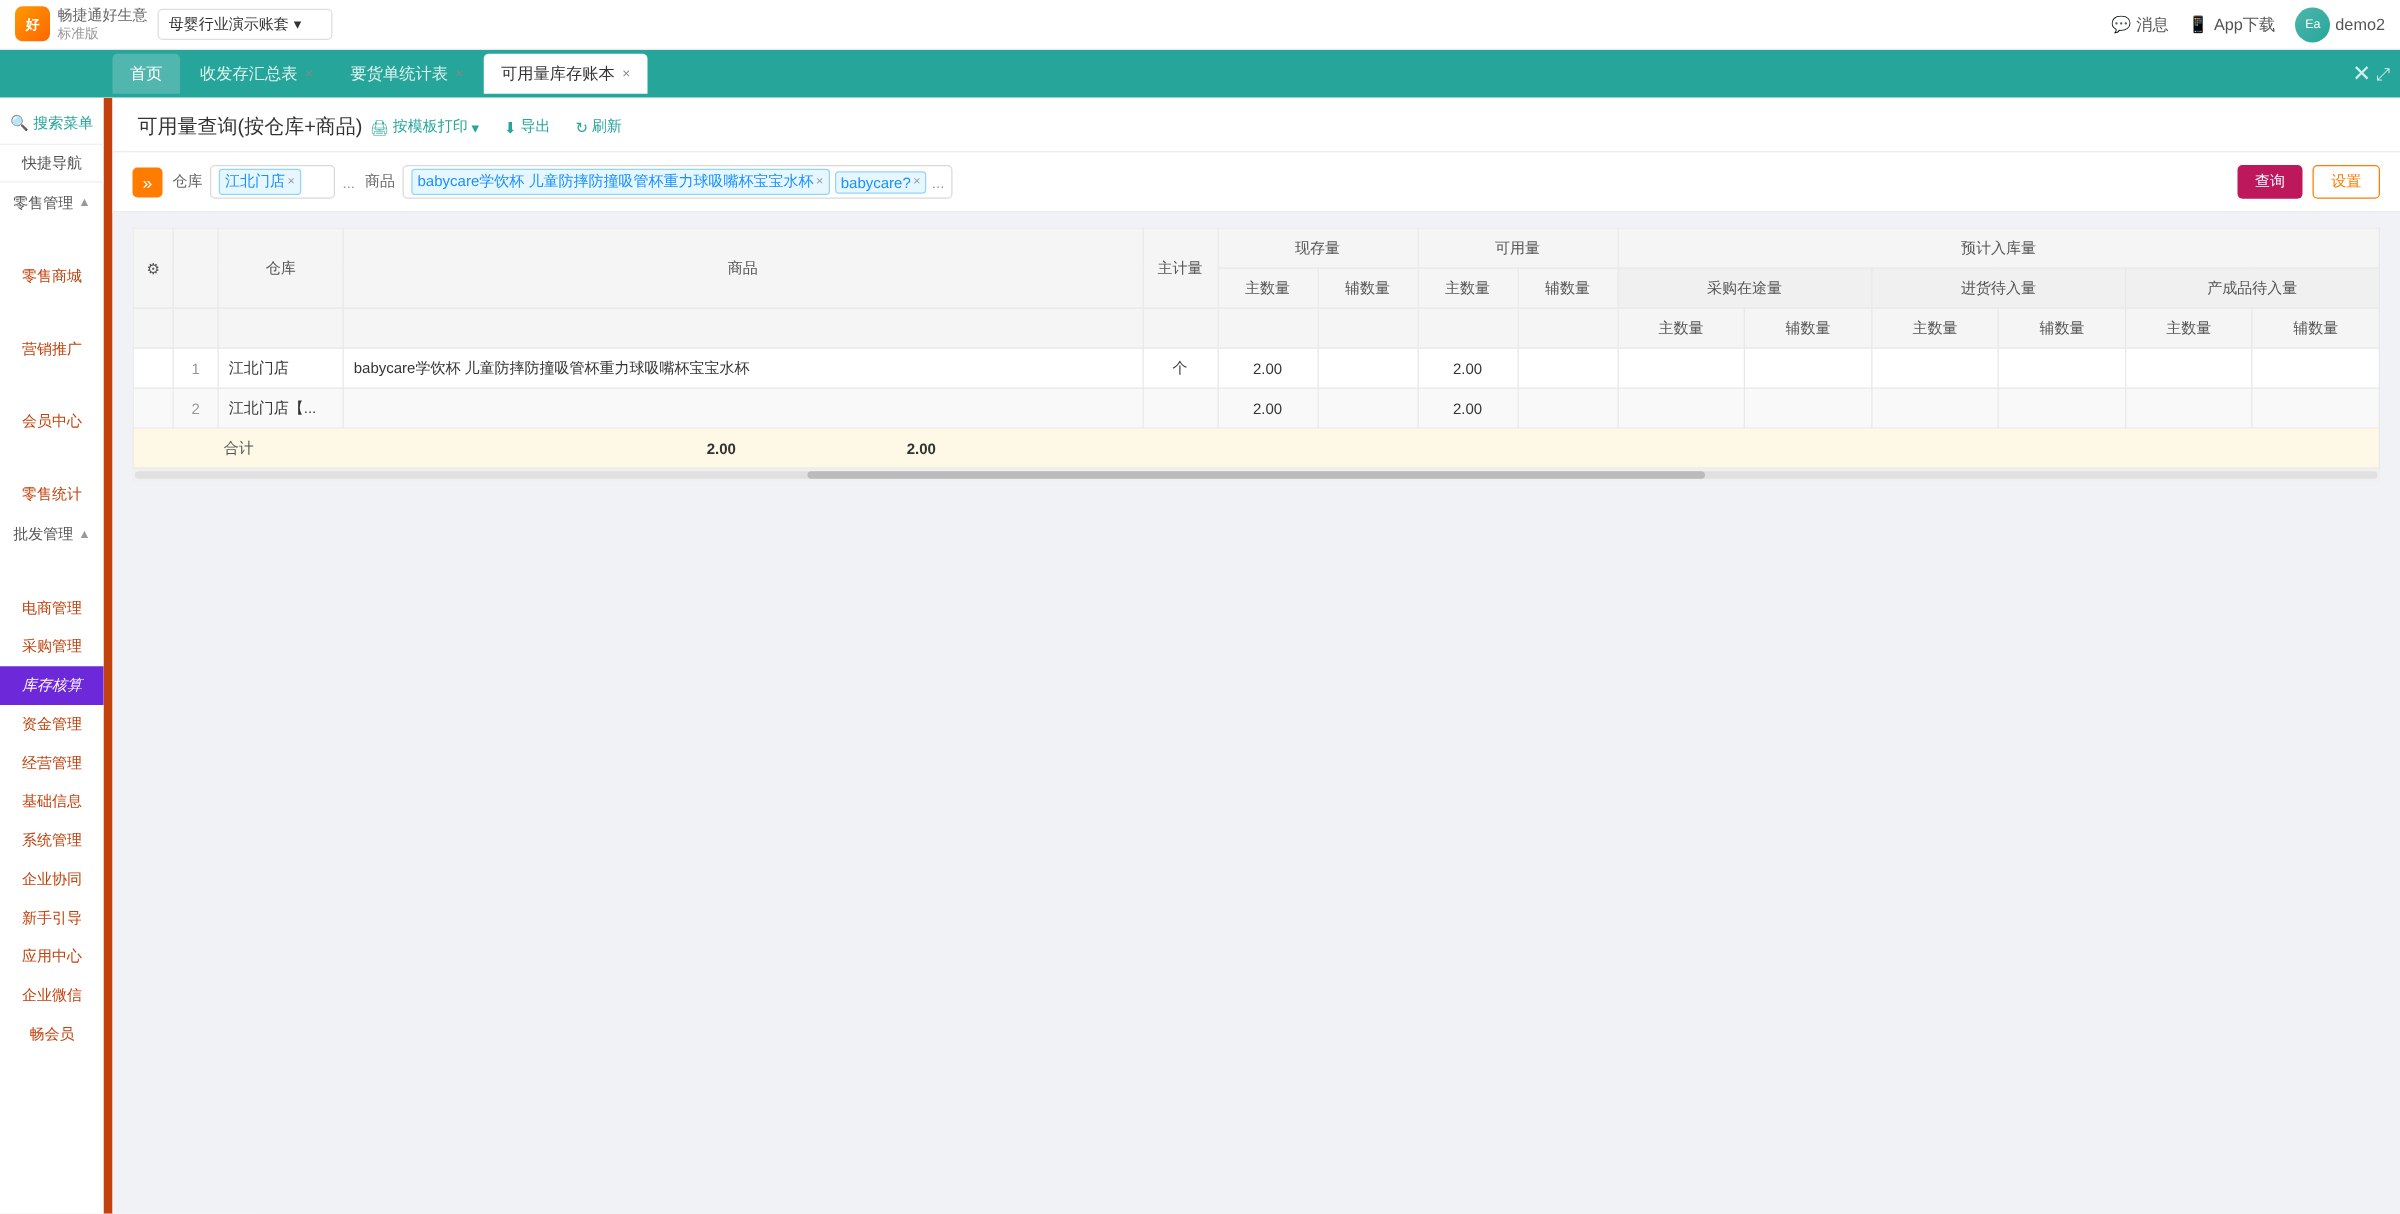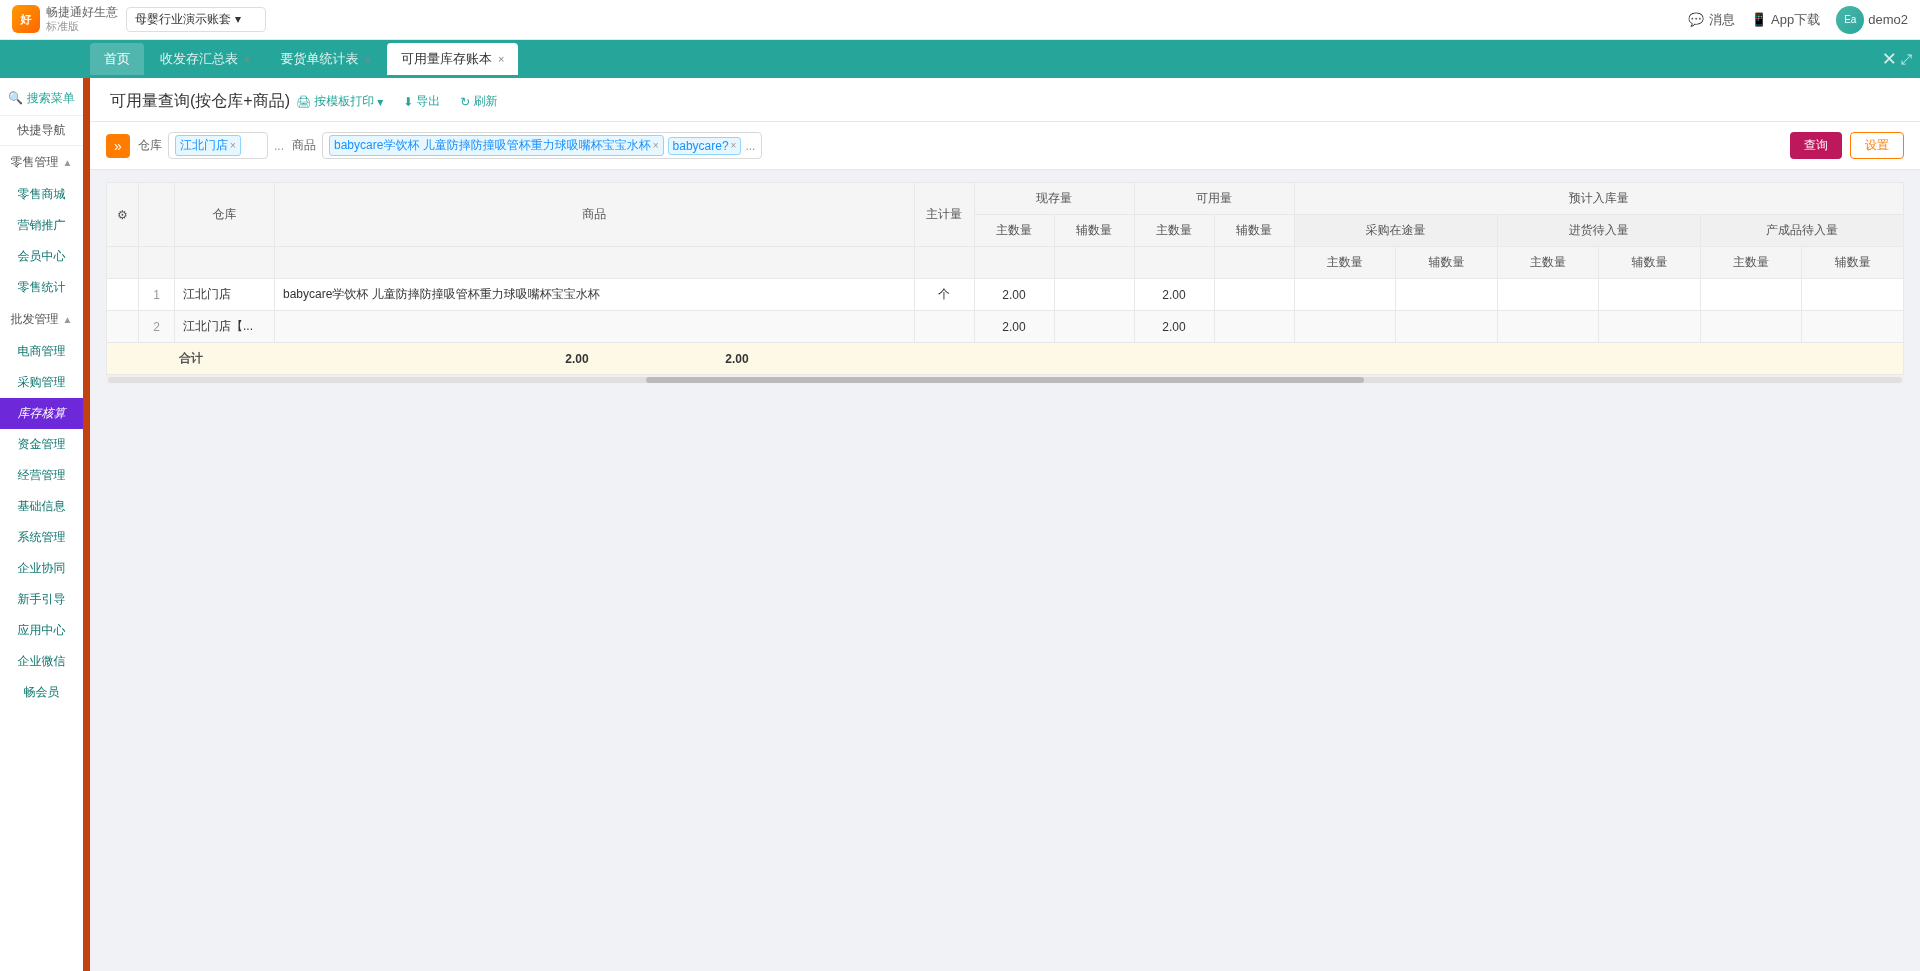--- a/index.html
+++ b/index.html
@@ -115,31 +115,31 @@
       font-size: 12px; color: #26a69a;
       cursor: pointer; text-align: center;
       border-bottom: 1px solid #f0f0f0;
     }
     .sidebar-nav {
       padding: 6px 0; font-size: 12px;
       text-align: center; color: #555;
       cursor: pointer; border-bottom: 1px solid #f0f0f0;
     }
     .sidebar-section {
-      display: flex; flex-direction: column;
+      display: flex; flex-direction: column; gap: 27px;
     }
     .sidebar-section-header {
       display: flex; align-items: center; justify-content: center;
       gap: 4px; padding: 8px 4px; font-size: 12px;
       color: #555; cursor: pointer;
     }
     .sidebar-section-header .arrow { font-size: 10px; color: #999; }
     .sidebar-item {
       padding: 7px 4px; text-align: center;
-      font-size: 12px; color: #0f766e; cursor: pointer;
+      font-size: 12px; color: #c2410c; cursor: pointer;
     }
     .sidebar-item.active {
       background: #6d28d9;
       color: #fff;
       font-style: italic;
     }
 
     
     .content {
       flex: 1;
@@ -528,21 +528,21 @@
               <td></td>
               <td></td>
               <td></td>
               <td></td>
             </tr>
           </tbody>
         </table>
       </div>
 
       <div style="background:#fef9e7; border:1px solid #e8e8e8; border-top:none; display:flex; align-items:center; padding:7px 0; font-size:12px;">
-        <span style="width:430px; padding-left: 72px; font-weight:700; color:#555;">合计</span>
+        <span style="width:430px; padding-left: 72px; font-weight:400; color:#555;">合计</span>
         <span style="width:80px; text-align:center; font-weight:bold;">2.00</span>
         <span style="width:80px; text-align:center;"></span>
         <span style="width:80px; text-align:center; font-weight:bold;">2.00</span>
       </div>
 
       <div class="bottom-scrollbar">
         <div class="scrollbar-track">
           <div class="scrollbar-thumb"></div>
         </div>
       </div>

